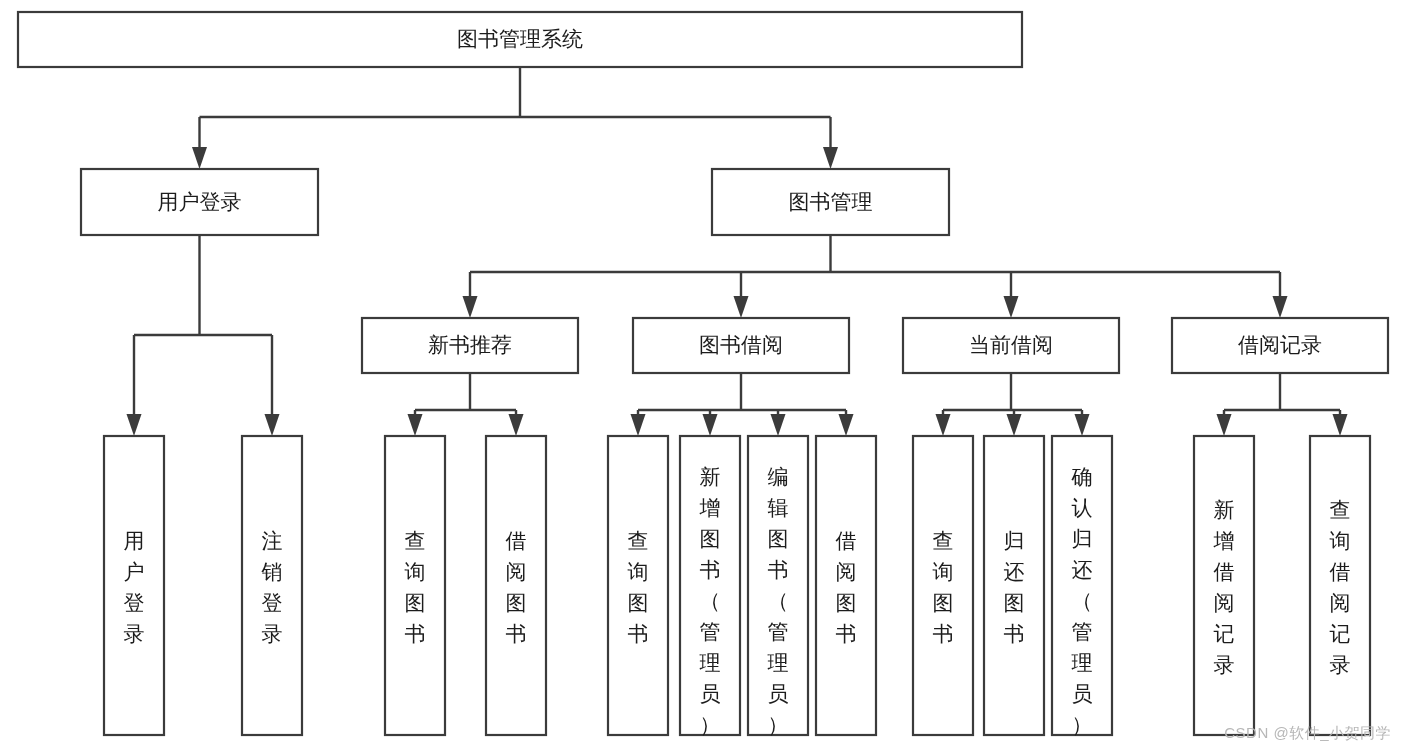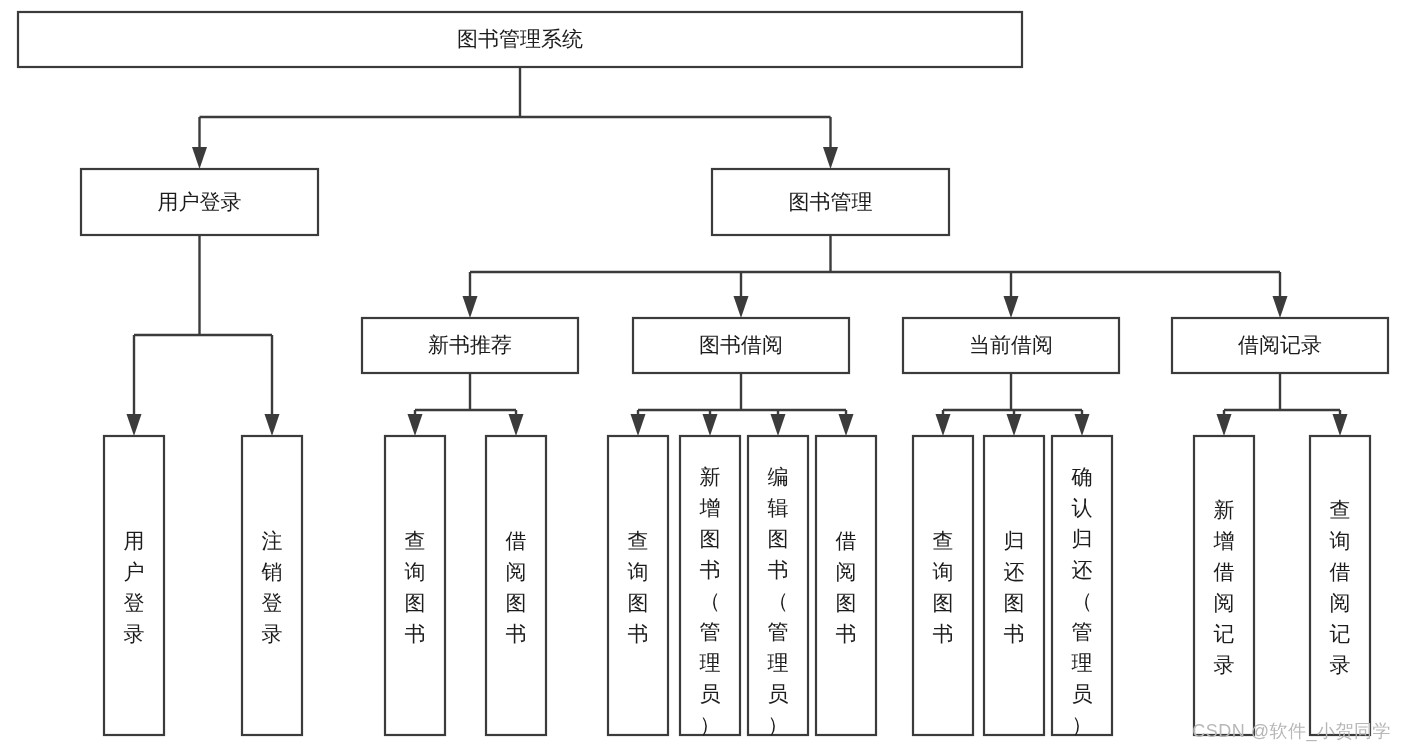--- a/index.html
+++ b/index.html
@@ -52,21 +52,21 @@
     font-family: "Liberation Sans", "DejaVu Sans", sans-serif;
     fill: #1c1c1c;
     font-size: 21px;
     text-anchor: middle;
   }
   .watermark {
     position: absolute;
     right: 14px;
     bottom: 4px;
     font-family: "Liberation Sans", "DejaVu Sans", sans-serif;
-    font-size: 18px;
+    font-size: 15px;
     color: #b7b7b7;
     letter-spacing: 0.5px;
     white-space: nowrap;
     user-select: none;
     text-align: center;
   }
 </style>
 </head>
 <body>
 

